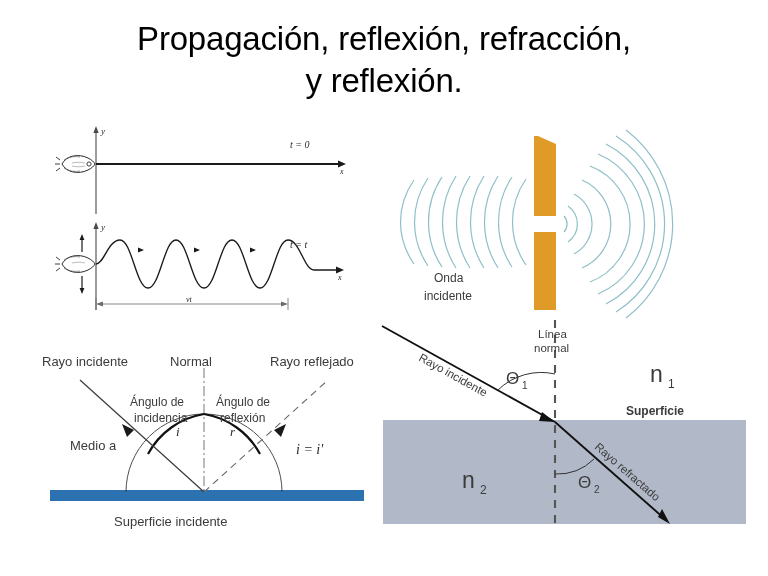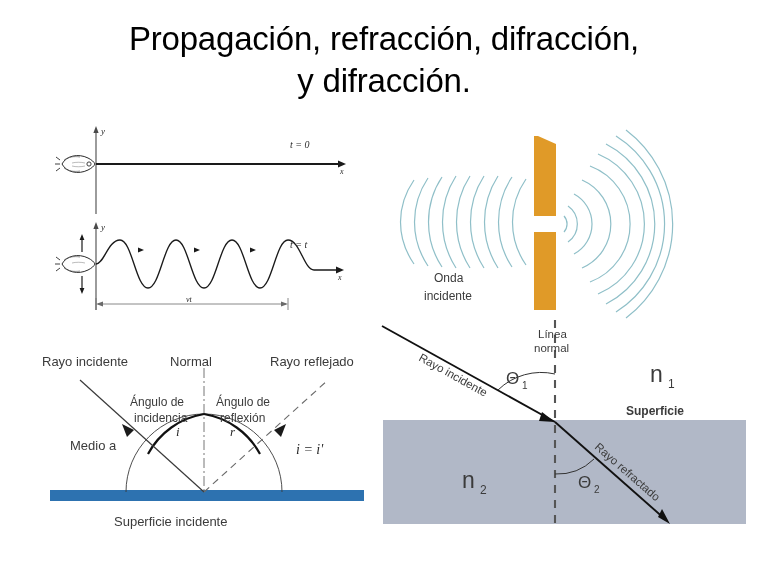--- a/index.html
+++ b/index.html
@@ -82,22 +82,22 @@
     font-style: italic;
     fill: #2a2a2a;
   }
 </style>
 </head>
 <body>
 
 <div id="slide">
 
   <div id="title-block">
-    <span id="title-line-1">Propagación, refracción, difracción,</span>
-    <span id="title-line-2">y difracción.</span>
+    <span id="title-line-1">Propagación, reflexión, refracción,</span>
+    <span id="title-line-2">y reflexión.</span>
   </div>
 
   <div class="panel" id="panel-propagation">
     <svg width="336" height="196" viewBox="0 0 336 196">
 
       <line x1="44" y1="8" x2="44" y2="92" stroke="#4a4a4a" stroke-width="1.1"></line>
       <polygon points="44,4 41.4,11 46.6,11" fill="#4a4a4a"></polygon>
       <text class="dg-label-italic" x="49" y="12" font-size="9">y</text>
 
       <line x1="44" y1="42" x2="288" y2="42" stroke="#1a1a1a" stroke-width="1.9"></line>

